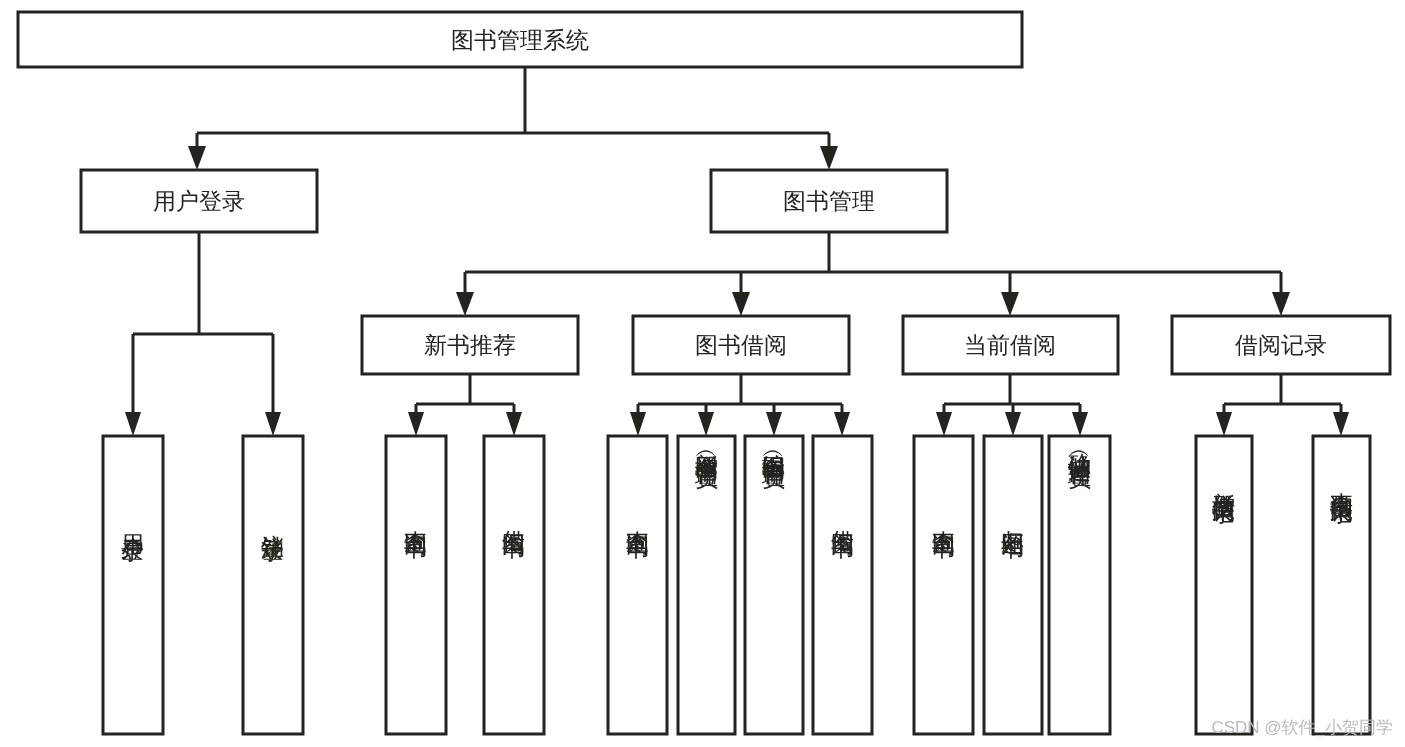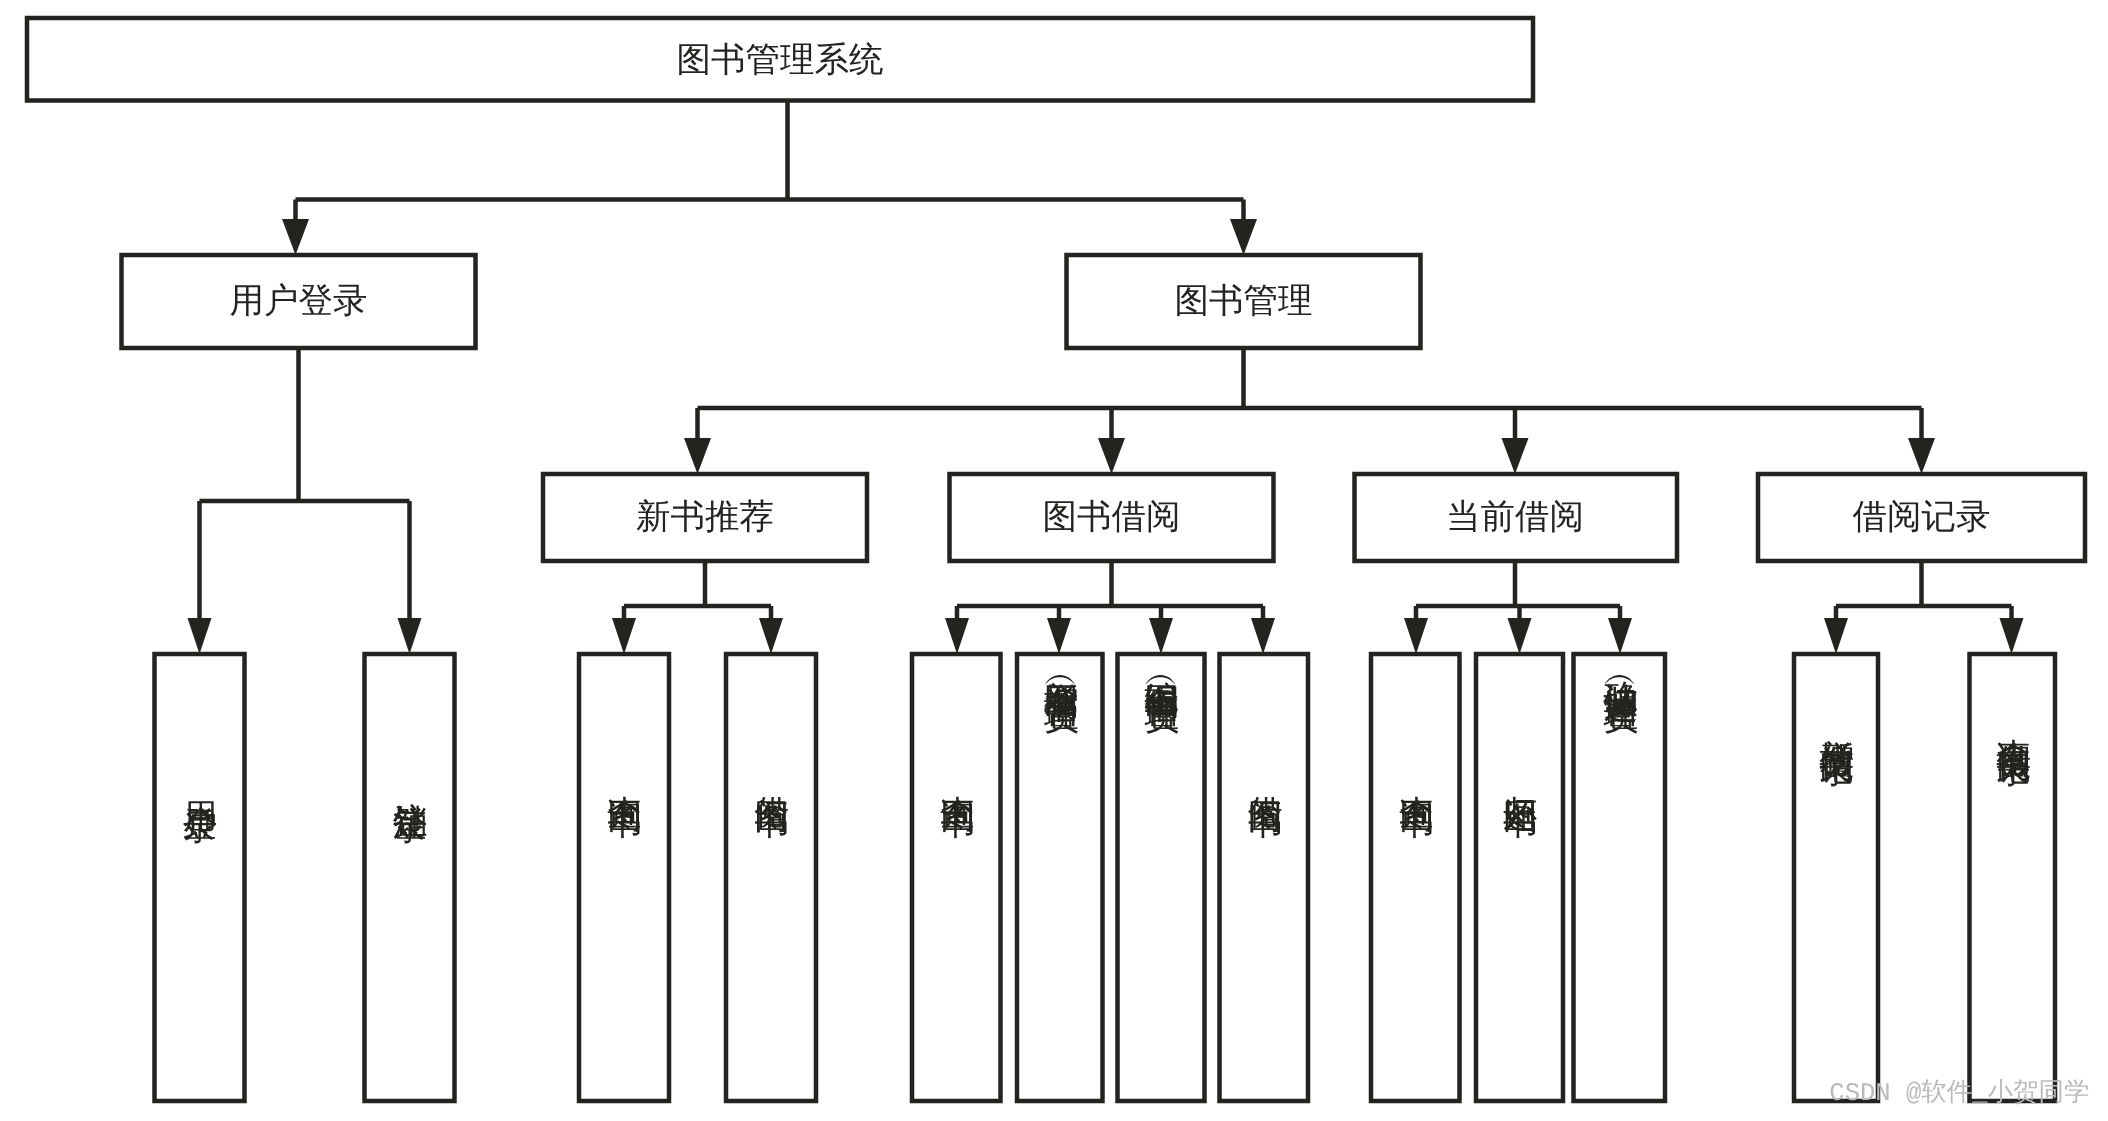--- a/index.html
+++ b/index.html
@@ -54,21 +54,21 @@
     fill: #23241f;
     writing-mode: vertical-rl;
     text-orientation: upright;
     text-anchor: middle;
     letter-spacing: 2px;
   }
   .watermark {
     position: absolute;
     right: 12px;
     bottom: 8px;
-    font-family: Liberation Mono, monospace;
+    font-family: Liberation Sans, sans-serif;
     font-size: 17px;
     color: #b9babd;
     white-space: nowrap;
     pointer-events: none;
   }
 </style>
 </head>
 <body>
 
 <div id="diagram-root">

